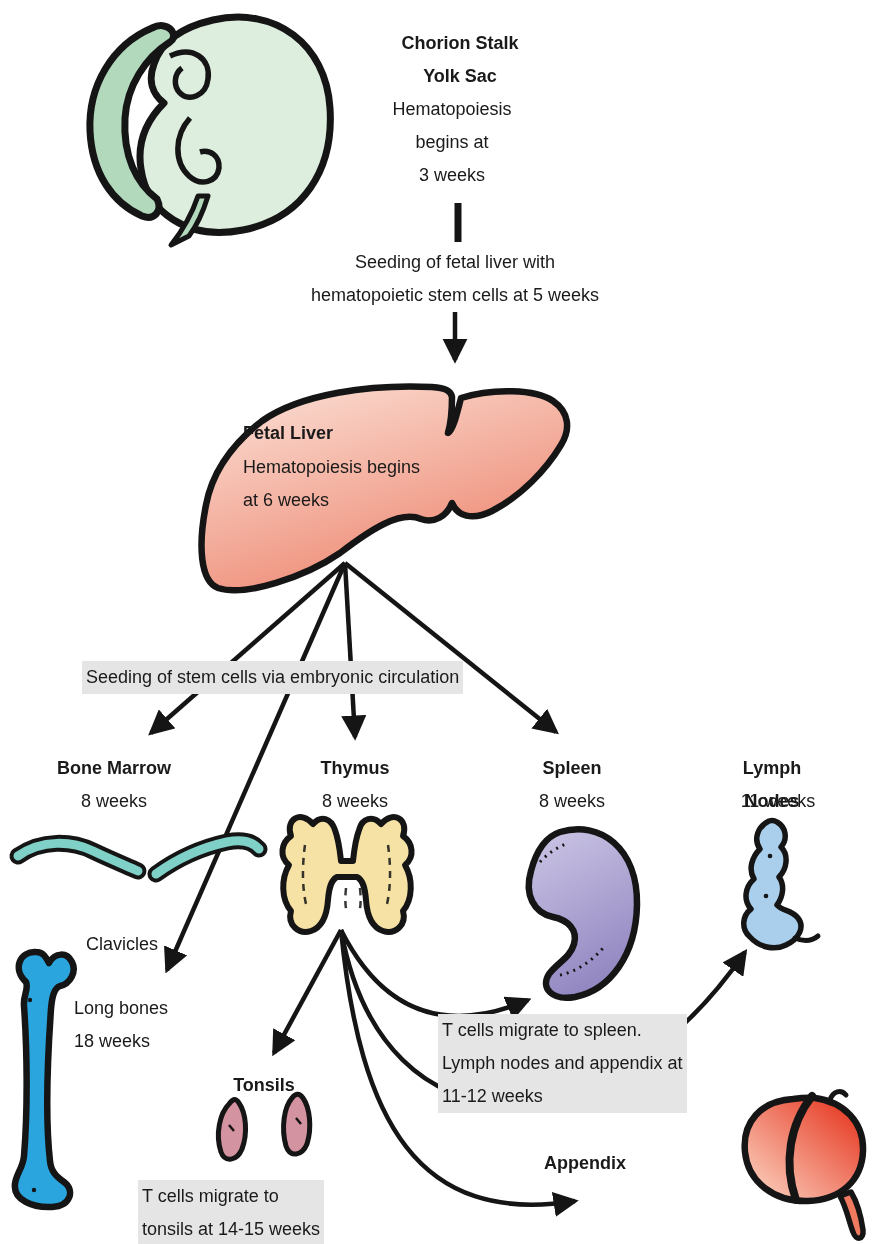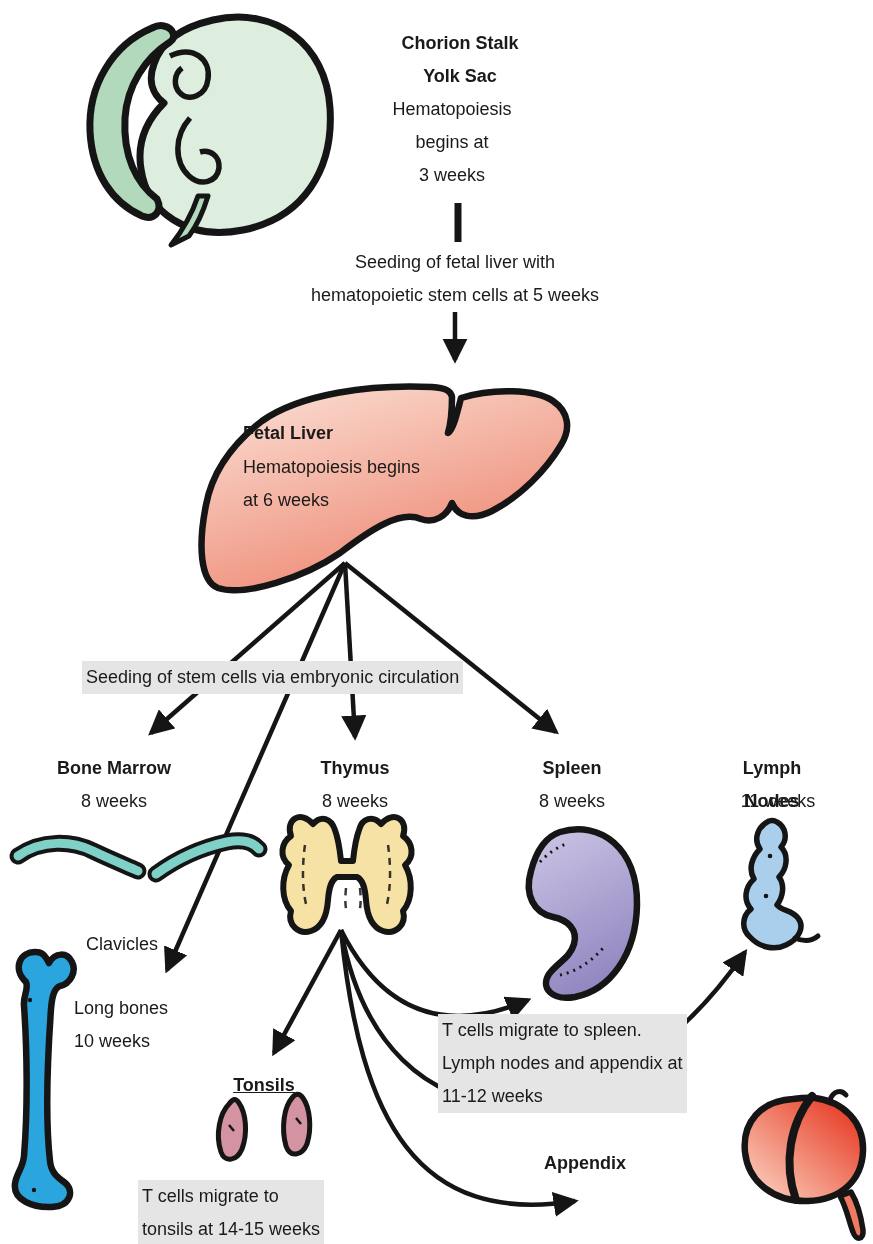--- a/index.html
+++ b/index.html
@@ -157,23 +157,23 @@
 
   <div class="lbl bold center" style="left:572px;top:752px;">Spleen</div>
   <div class="lbl center" style="left:572px;top:785px;">8 weeks</div>
 
   <div class="lbl bold center" style="left:772px;top:752px;">Lymph Nodes</div>
   <div class="lbl center" style="left:778px;top:785px;">11 weeks</div>
 
   <div class="lbl center" style="left:122px;top:885px;margin-top:43px;">Clavicles</div>
 
   <div class="lbl" style="left:74px;top:992px;">Long bones
-10 weeks</div>
+18 weeks</div>
 
-  <div class="lbl bold center" style="left:264px;top:1069px;text-decoration:underline;">Tonsils</div>
+  <div class="lbl bold center" style="left:264px;top:1069px;">Tonsils</div>
 
   <div class="lbl bg" style="left:438px;top:1014px;">T cells migrate to spleen.
 Lymph nodes and appendix at
 11-12 weeks</div>
 
   <div class="lbl bold" style="left:544px;top:1147px;">Appendix</div>
 
   <div class="lbl bg" style="left:138px;top:1180px;">T cells migrate to
 tonsils at 14-15 weeks</div>
 

